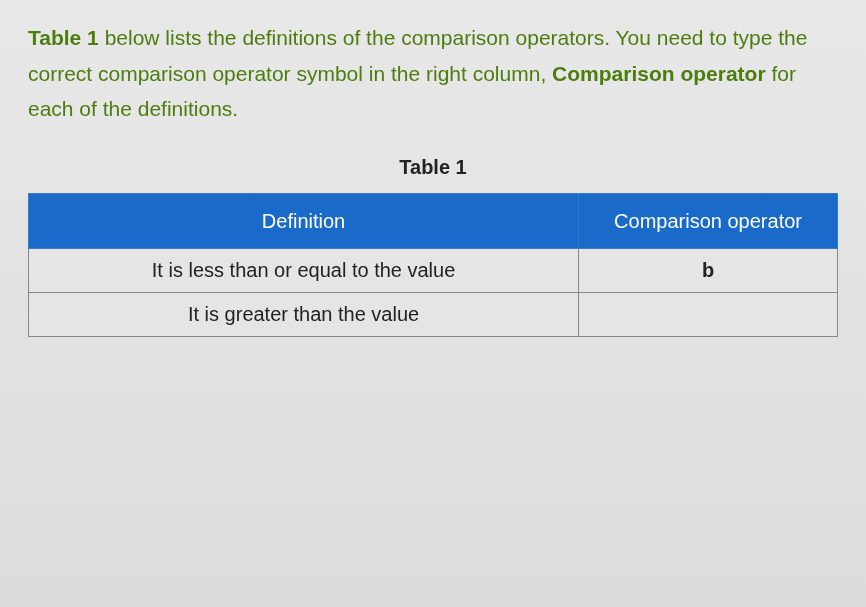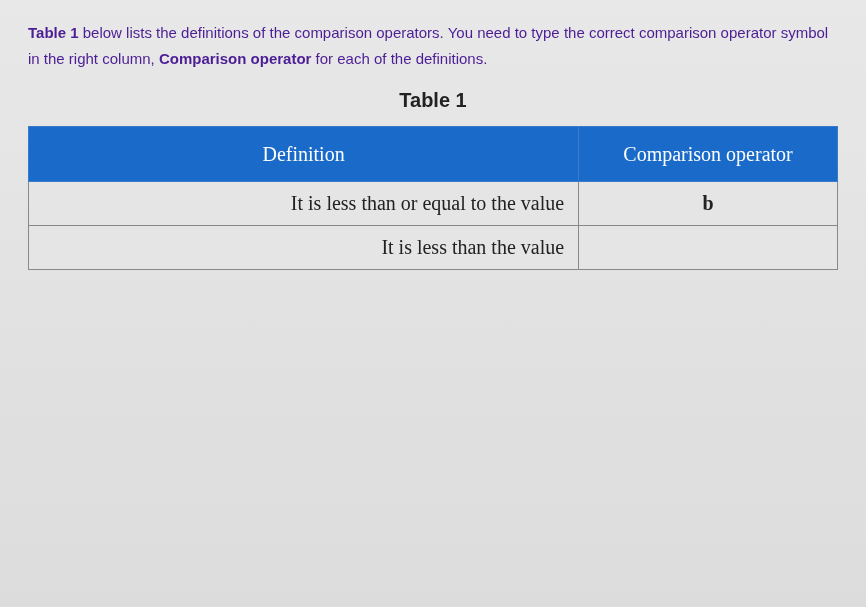--- a/index.html
+++ b/index.html
@@ -9,40 +9,39 @@
     }
     body {
       font-family: Arial, Helvetica, sans-serif;
       background: linear-gradient(to bottom, #e8e8e8 0%, #dcdcdc 100%);
       padding: 20px 28px;
       width: 866px;
       height: 607px;
       color: #1a1a1a;
     }
     .instructions {
-      font-size: 15px;
+      font-size: 21px;
       line-height: 1.7;
-      margin-bottom: 18px;
-      color: #4c1d95;
+      margin-bottom: 29px;
+      color: #4d7c0f;
     }
     .instructions .bold {
       font-weight: bold;
     }
     .table-title {
       text-align: center;
       font-weight: bold;
       font-size: 20px;
       margin-bottom: 14px;
       color: #222;
     }
     table {
       width: 100%;
       border-collapse: collapse;
       background: #ec4899;
-      font-family: Liberation Serif, serif;
     }
     th {
       background: #1a6bc9;
       color: #fff;
       font-weight: 500;
       font-size: 20px;
       padding: 14px 12px;
       border: 1px solid #3a7bc9;
       vertical-align: middle;
     }
@@ -56,21 +55,21 @@
       line-height: 1.3;
     }
     td {
       border: 1px solid #888;
       padding: 10px 14px;
       font-size: 20px;
       background: #e5e5e5;
       color: #222;
     }
     td.def-cell {
-      text-align: right;
+      text-align: center;
     }
     td.op-cell {
       text-align: center;
       font-weight: bold;
     }
   </style>
 </head>
 <body>
 
 <div class="instructions">
@@ -85,17 +84,17 @@
       <th class="col-def">Definition</th>
       <th class="col-op">Comparison operator</th>
     </tr>
   </thead>
   <tbody>
     <tr>
       <td class="def-cell">It is less than or equal to the value</td>
       <td class="op-cell">b</td>
     </tr>
     <tr>
-      <td class="def-cell">It is less than the value</td>
+      <td class="def-cell">It is greater than the value</td>
       <td class="op-cell"></td>
     </tr>
   </tbody>
 </table>
 
 </body></html>

